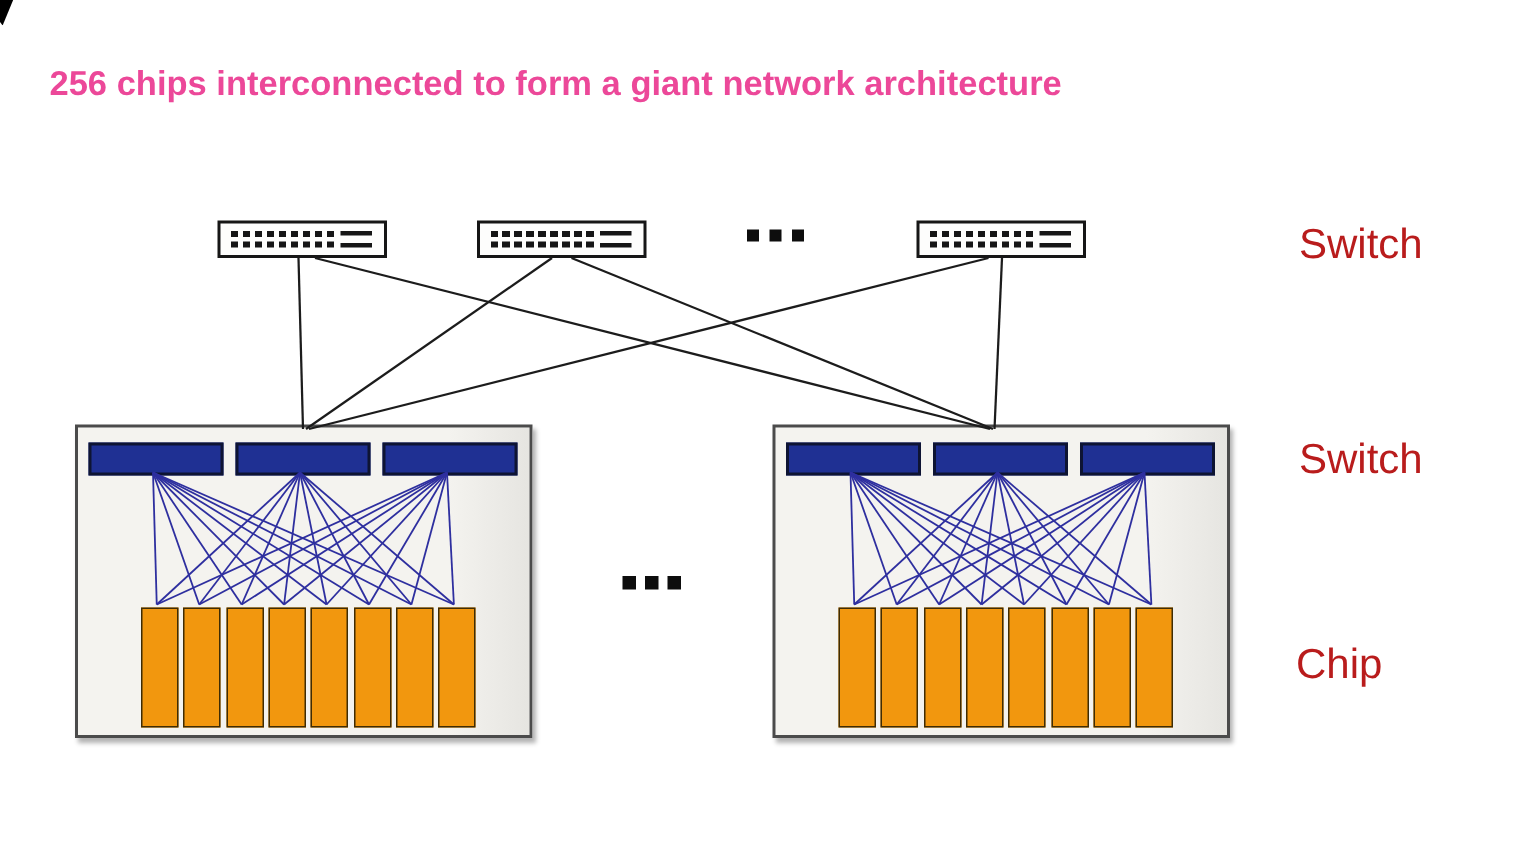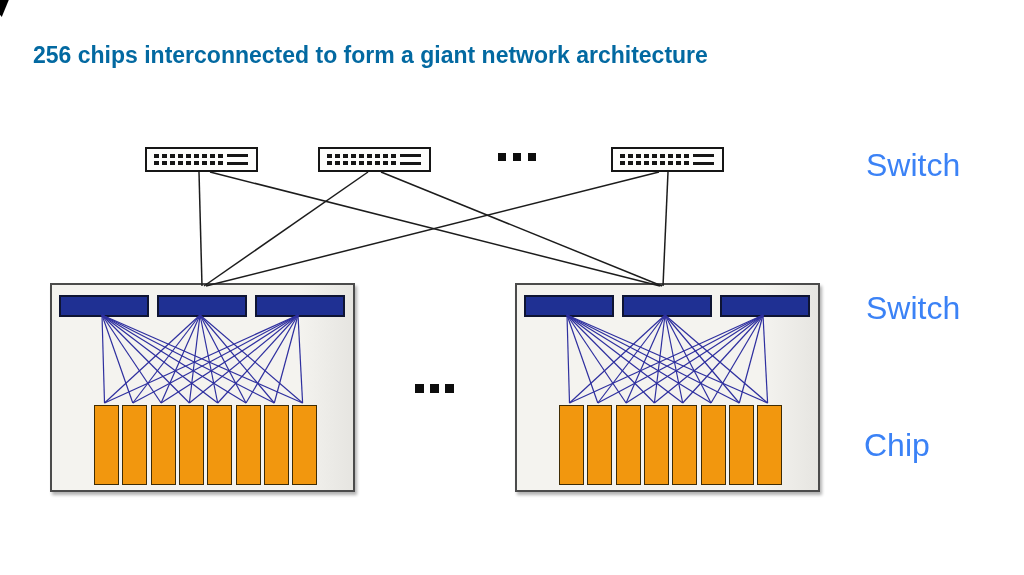--- a/index.html
+++ b/index.html
@@ -6,21 +6,21 @@
   #canvas {
     position:relative; width:1024px; height:575px; background:#ffffff;
     font-family:"Liberation Sans", sans-serif; overflow:hidden;
   }
   #corner-mark {
     position:absolute; left:-2px; top:-3px; width:15px; height:20px;
     background:#000; clip-path:polygon(0 0, 80% 0, 25% 100%, 0 75%);
   }
   #diagram-title {
     position:absolute; left:33px; top:42px; margin:0;
-    font-size:23px; font-weight:bold; color:#0369a1; letter-spacing:0px; white-space:nowrap;
+    font-size:23px; font-weight:bold; color:#ec4899; letter-spacing:0px; white-space:nowrap;
   }
   .top-switch {
     position:absolute; box-sizing:border-box; background:#fdfdfc;
     border:2px solid #161616; display:flex; align-items:center;
     justify-content:space-between; padding:0 8px 0 7px; z-index:2;
   }
   .ports { display:flex; flex-direction:column; gap:3px; }
   .port-row {
     width:69px; height:4px;
     background:repeating-linear-gradient(90deg,#151515 0 5px,transparent 5px 8px);
@@ -34,21 +34,21 @@
     background:linear-gradient(90deg,#f4f3ef 0 82%,#e6e5e1);
     border:2px solid #4b4b4b; box-shadow:2px 3px 3px rgba(0,0,0,0.3); z-index:1;
   }
   .pod-switch { position:absolute; box-sizing:border-box; border:2px solid #0e1433; }
   .chip { position:absolute; box-sizing:border-box; border:1.5px solid #3f2c04; }
   .dots { position:absolute; display:flex; z-index:2; }
   .dots span { display:block; background:#0d0d0d; }
   #ellipsis-top span { width:8px; height:8px; margin-right:7px; }
   #ellipsis-pods span { width:9px; height:9px; margin-right:6px; }
   .side-label {
-    position:absolute; font-size:32px; color:#3b82f6; white-space:nowrap; line-height:1.15;
+    position:absolute; font-size:28px; color:#b91c1c; white-space:nowrap; line-height:1.15;
   }
   #wires { position:absolute; left:0; top:0; z-index:3; pointer-events:none; }
 </style>
 </head>
 <body>
 
 <div id="canvas">
   <div id="corner-mark"></div>
   <h1 id="diagram-title">256 chips interconnected to form a giant network architecture</h1>
 

